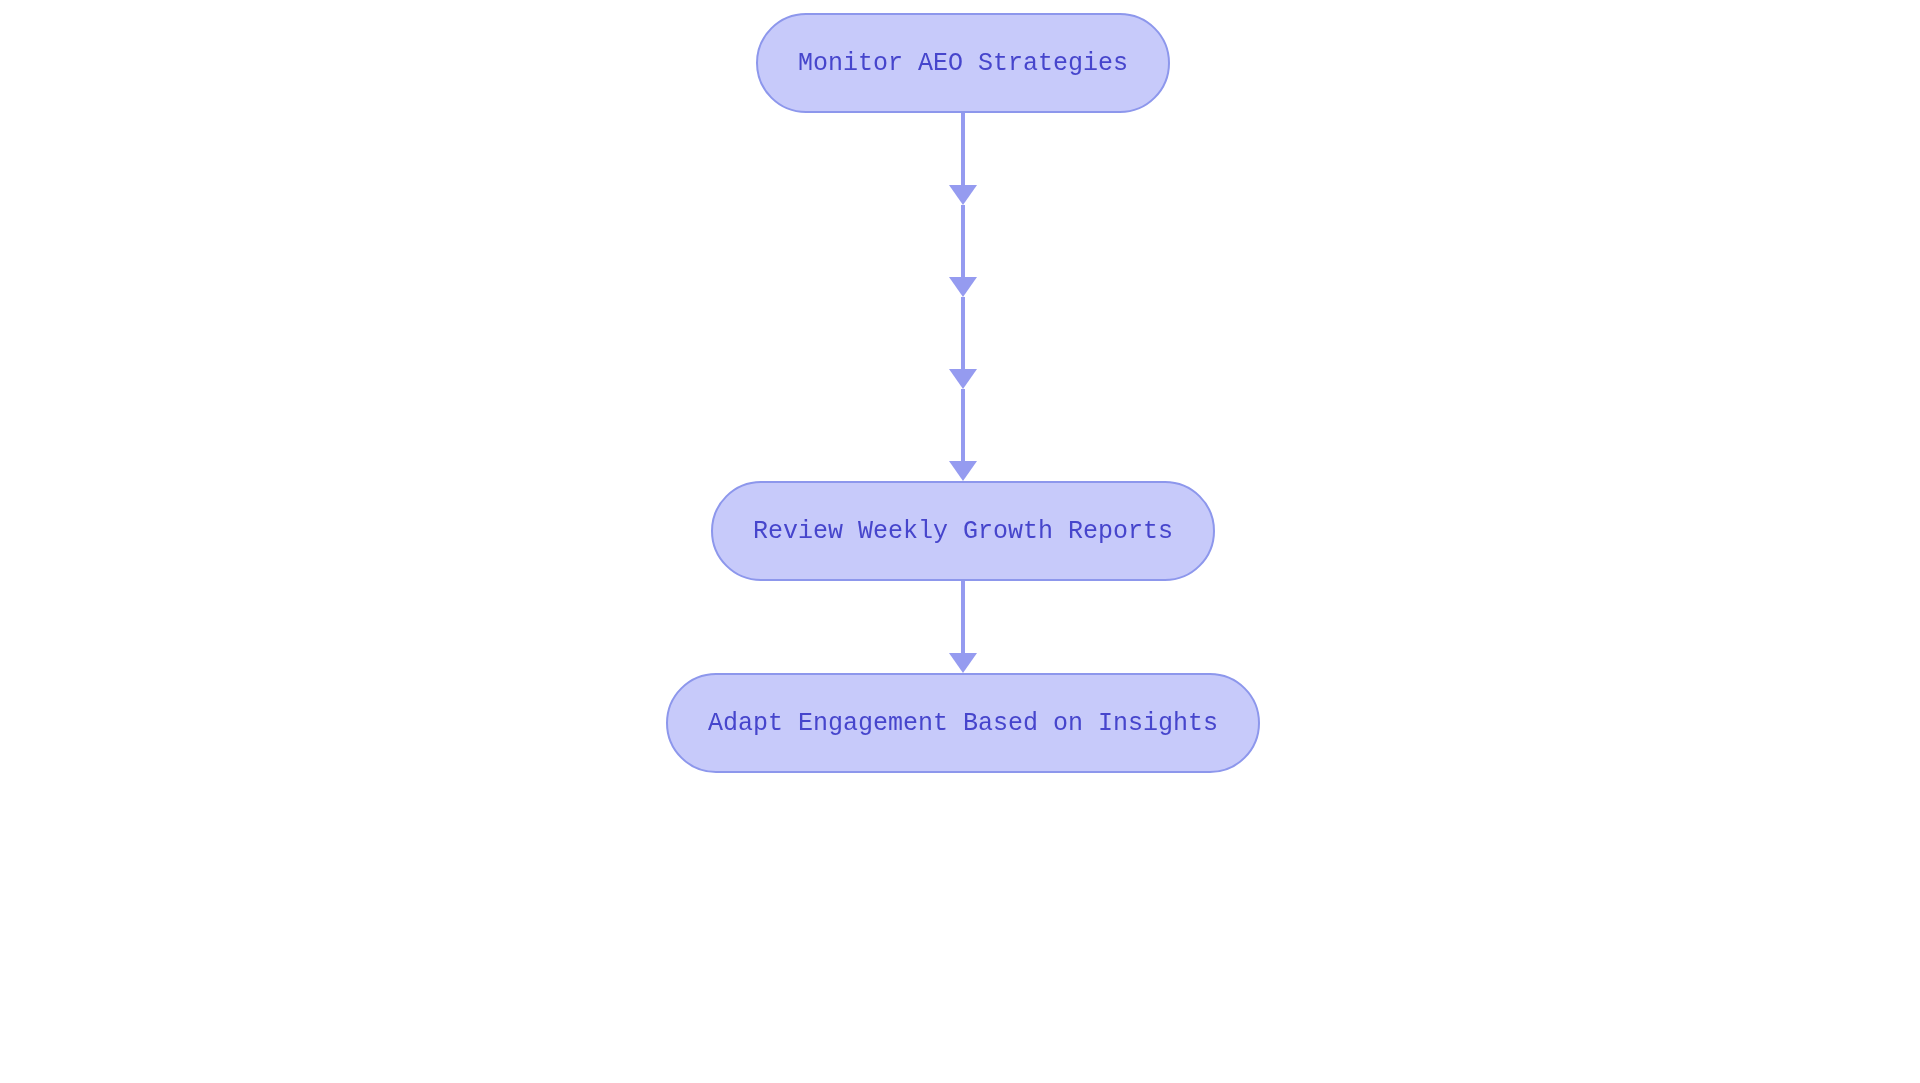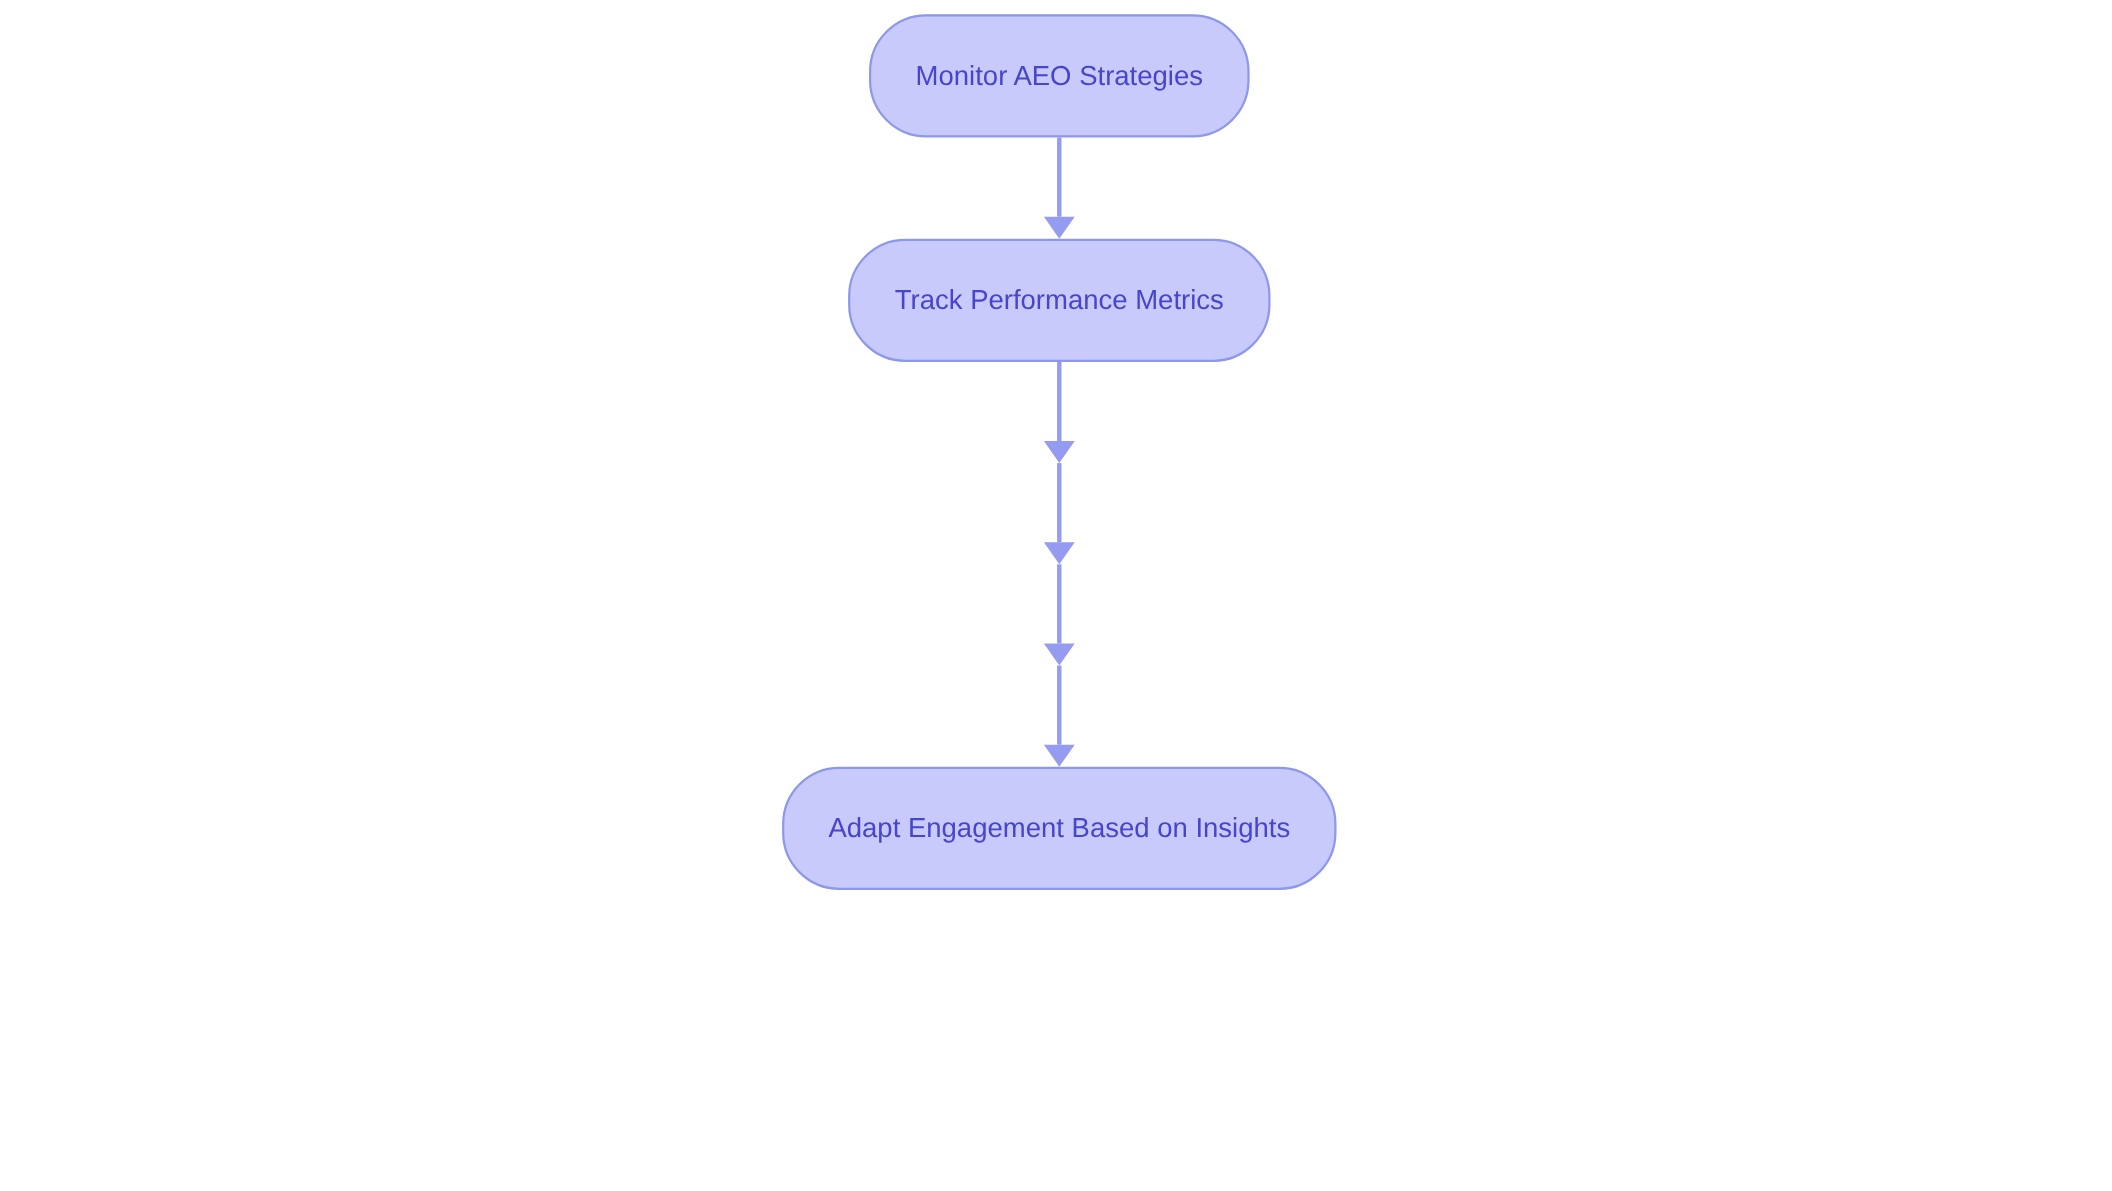--- a/index.html
+++ b/index.html
@@ -24,29 +24,30 @@
     width: 1920px;
     height: 1083px;
     display: flex;
     flex-direction: column;
     align-items: center;
     padding-top: 13px;
     padding-left: 6px; 
   }
   .node {
     flex: 0 0 auto;
-    height: 112px;
+    height: 100px;
     padding: 1px 40px;
     display: flex;
     align-items: center;
     justify-content: center;
     background: var(--node-fill);
     border: 2px solid var(--node-border);
     border-radius: 52px;
     white-space: nowrap;
+    font-family: Liberation Mono, monospace;
   }
   .node-label {
     color: var(--node-text);
     font-size: 25px;
     line-height: 1;
   }
   .arrow {
     flex: 0 0 auto;
     height: 92px;
     display: flex;
@@ -73,44 +74,44 @@
 
   <div class="node">
     <span class="node-label">Monitor AEO Strategies</span>
   </div>
 
   <div class="arrow">
     <div class="arrow-line"></div>
     <div class="arrow-head"></div>
   </div>
 
-  <div class="node">
-    <span class="node-label">Track Performance Metrics</span>
-  </div>
-
-  <div class="arrow">
-    <div class="arrow-line"></div>
-    <div class="arrow-head"></div>
-  </div>
-
 
   <div class="arrow">
     <div class="arrow-line"></div>
     <div class="arrow-head"></div>
   </div>
 
 
   <div class="arrow">
     <div class="arrow-line"></div>
     <div class="arrow-head"></div>
   </div>
 
 
   <div class="arrow">
     <div class="arrow-line"></div>
     <div class="arrow-head"></div>
   </div>
 
   <div class="node">
+    <span class="node-label">Review Weekly Growth Reports</span>
+  </div>
+
+  <div class="arrow">
+    <div class="arrow-line"></div>
+    <div class="arrow-head"></div>
+  </div>
+
+  <div class="node">
     <span class="node-label">Adapt Engagement Based on Insights</span>
   </div>
 
 </div>
 
 </body></html>

